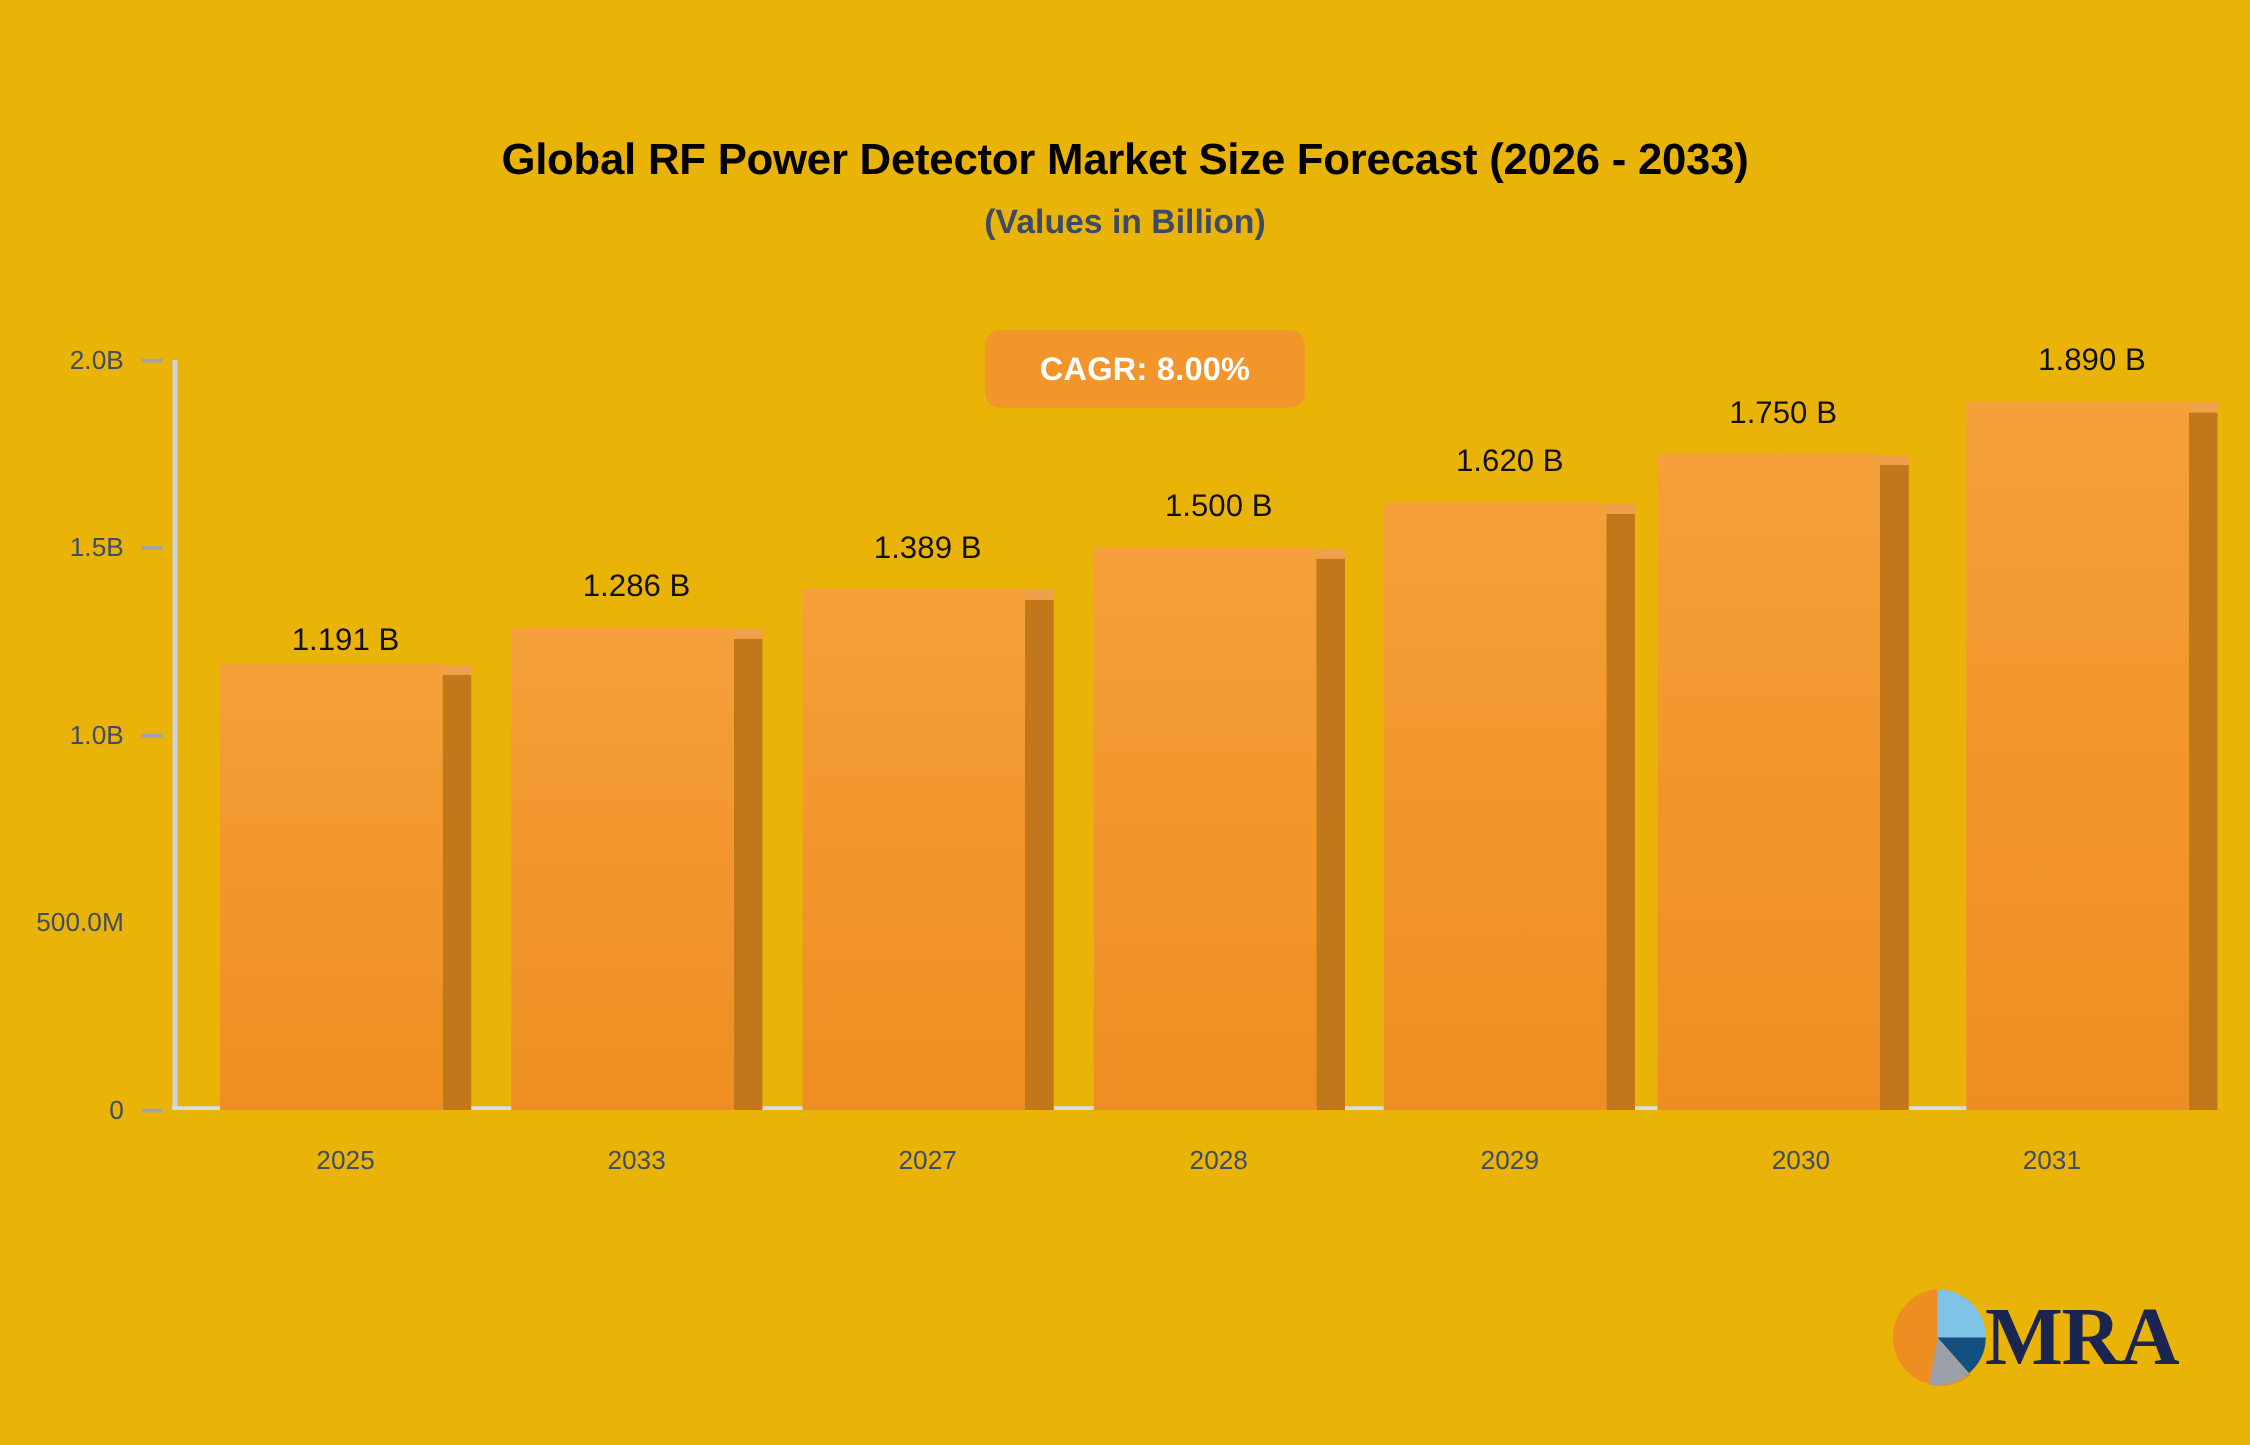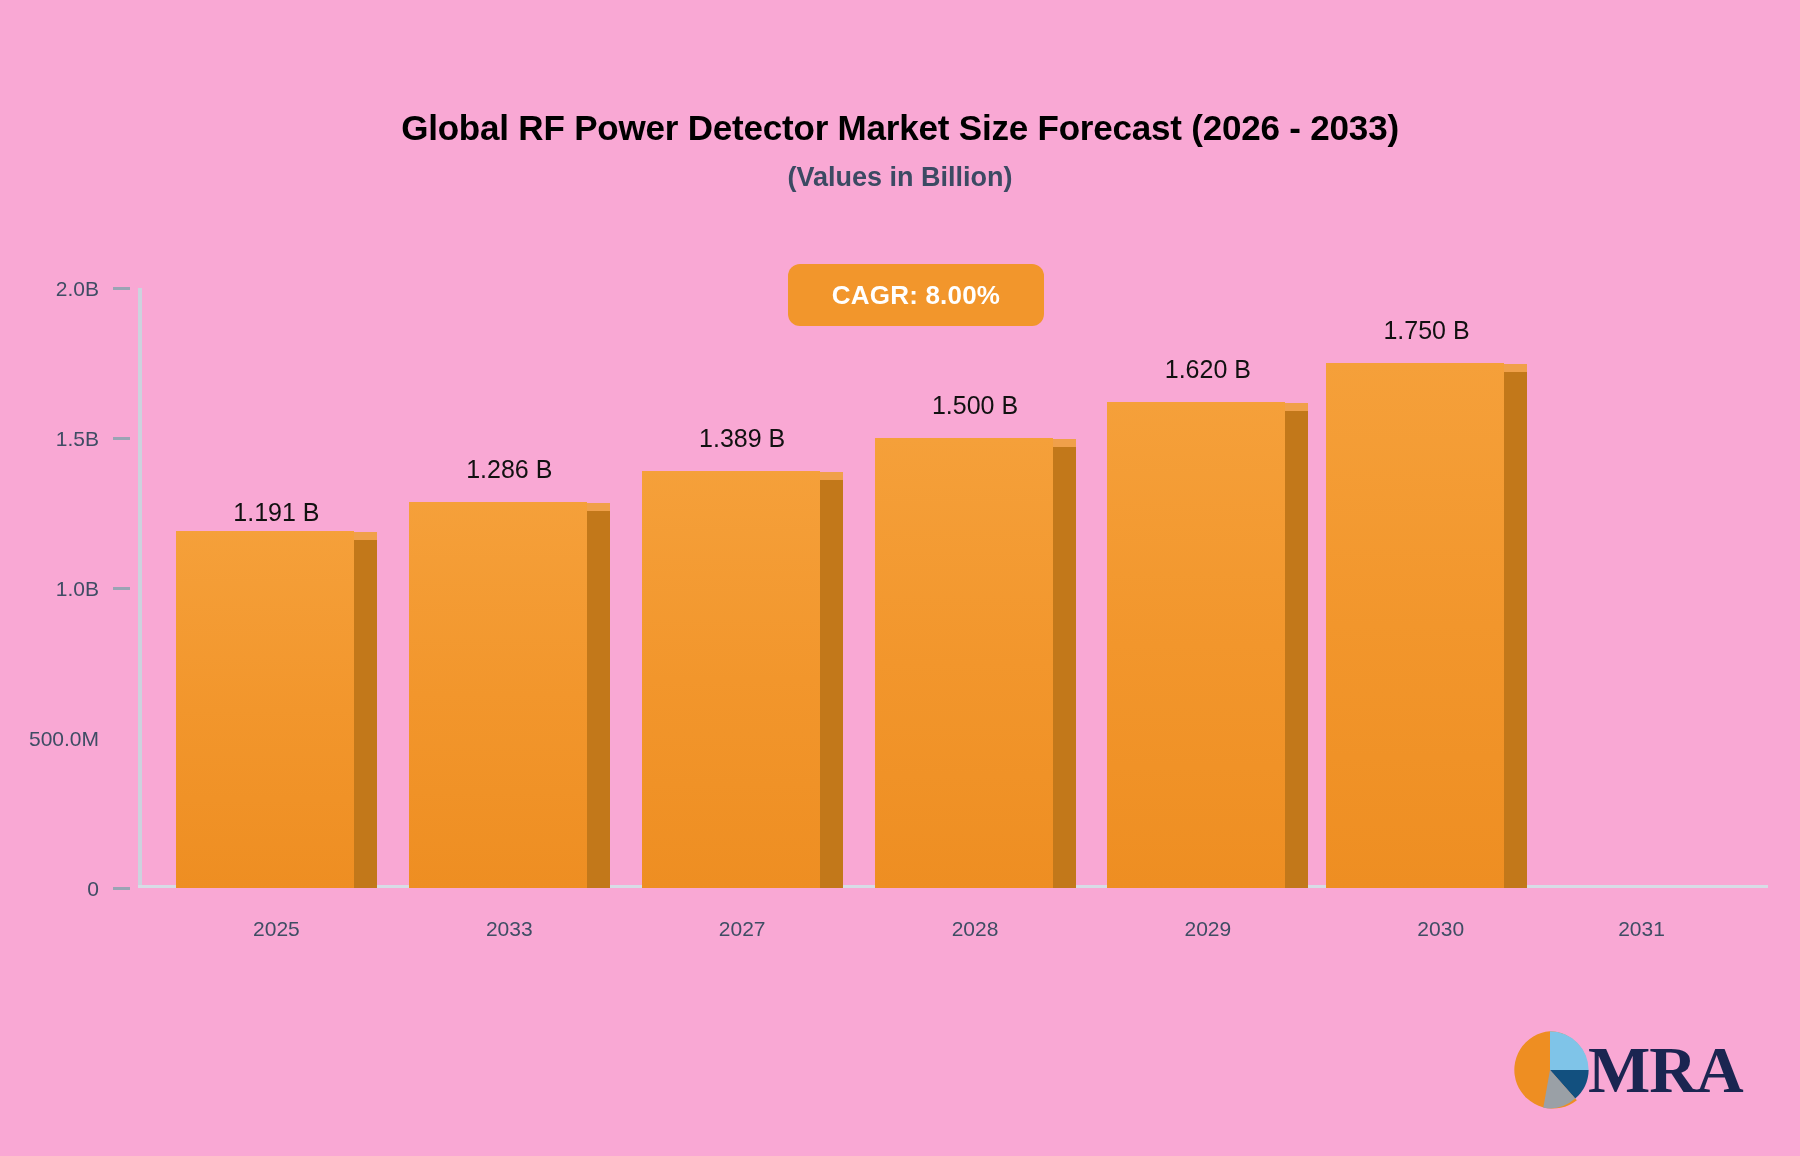--- a/index.html
+++ b/index.html
@@ -7,21 +7,21 @@
     width: 1800px;
     height: 1156px;
     background: #ffffff;
     font-family: "Liberation Sans", sans-serif;
     overflow: hidden;
   }
   #chart-root {
     position: relative;
     width: 1800px;
     height: 1156px;
-    background: #f9a8d4;
+    background: #eab308;
   }
 
   
   #title-block {
     position: absolute;
     top: 108px;
     left: 0;
     width: 1800px;
     text-align: center;
   }
@@ -249,20 +249,26 @@
           <div class="bar-top" style="left: 178px; bottom: 477px; width: 23px; background: rgb(240, 160, 74);"></div>
           <div class="bar-face" style="width: 178px; height: 486px;"></div>
           <div class="bar-value" style="bottom: 506px; width: 201px;">1.620 B</div>
         </div>
         <div class="bar-group" style="left: 1188px; width: 201px; height: 615px;">
           <div class="bar-side" style="left: 178px; height: 516px;"></div>
           <div class="bar-top" style="left: 178px; bottom: 516px; width: 23px; background: rgb(240, 160, 74);"></div>
           <div class="bar-face" style="width: 178px; height: 525px;"></div>
           <div class="bar-value" style="bottom: 545px; width: 201px;">1.750 B</div>
         </div>
+        <div class="bar-group" style="left: 1435.07px; width: 201px; height: 657px;">
+          <div class="bar-side" style="left: 178px; height: 558px;"></div>
+          <div class="bar-top" style="left: 178px; bottom: 558px; width: 23px; background: rgb(240, 160, 74);"></div>
+          <div class="bar-face" style="width: 178px; height: 567px;"></div>
+          <div class="bar-value" style="bottom: 587px; width: 201px;">1.890 B</div>
+        </div>
       </div>
   <div class="bar-xlabel" style="position: absolute; left: 37.9286px; width: 201px; top: 630px;">2025</div>
       <div class="bar-xlabel" style="position: absolute; left: 270.786px; width: 201px; top: 630px;">2033</div>
       <div class="bar-xlabel" style="position: absolute; left: 503.643px; width: 201px; top: 630px;">2027</div>
       <div class="bar-xlabel" style="position: absolute; left: 736.5px; width: 201px; top: 630px;">2028</div>
       <div class="bar-xlabel" style="position: absolute; left: 969.357px; width: 201px; top: 630px;">2029</div>
       <div class="bar-xlabel" style="position: absolute; left: 1202.21px; width: 201px; top: 630px;">2030</div>
       <div class="bar-xlabel" style="position: absolute; left: 1403px; width: 201px; top: 630px;">2031</div>
     </div>
 

